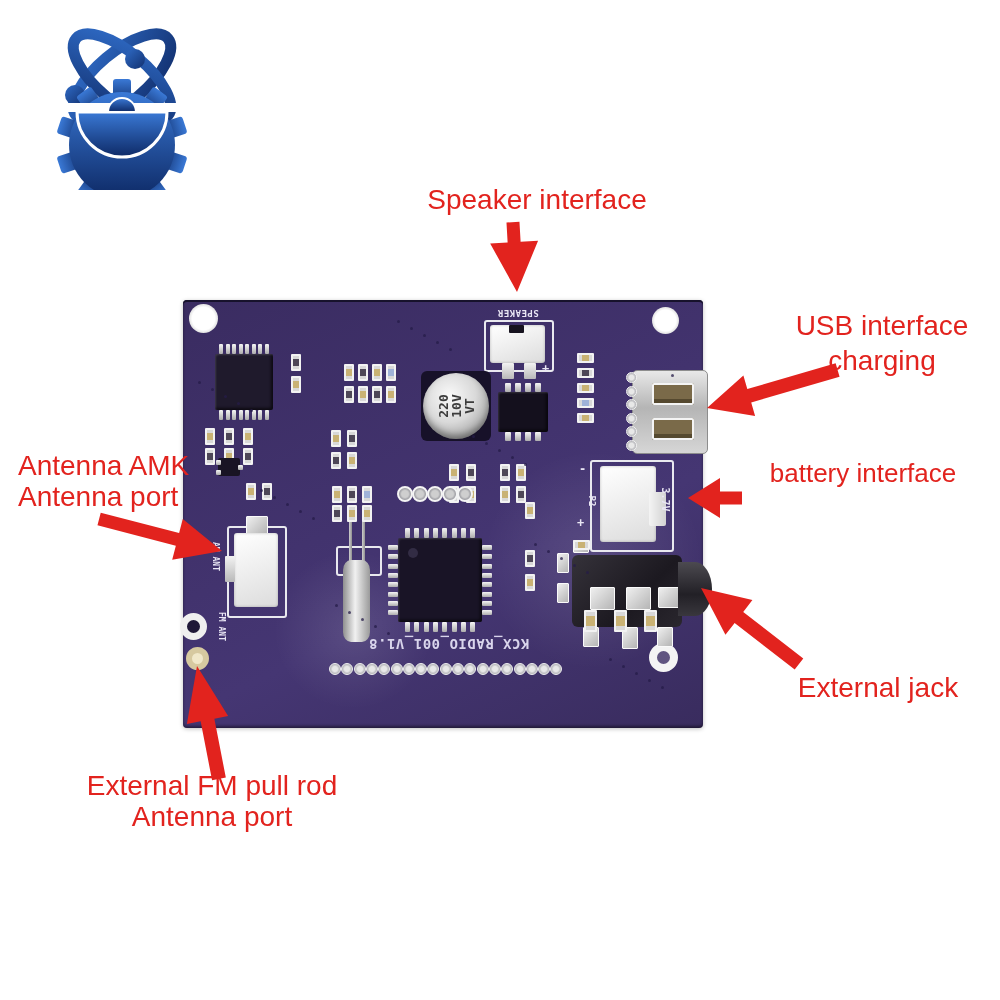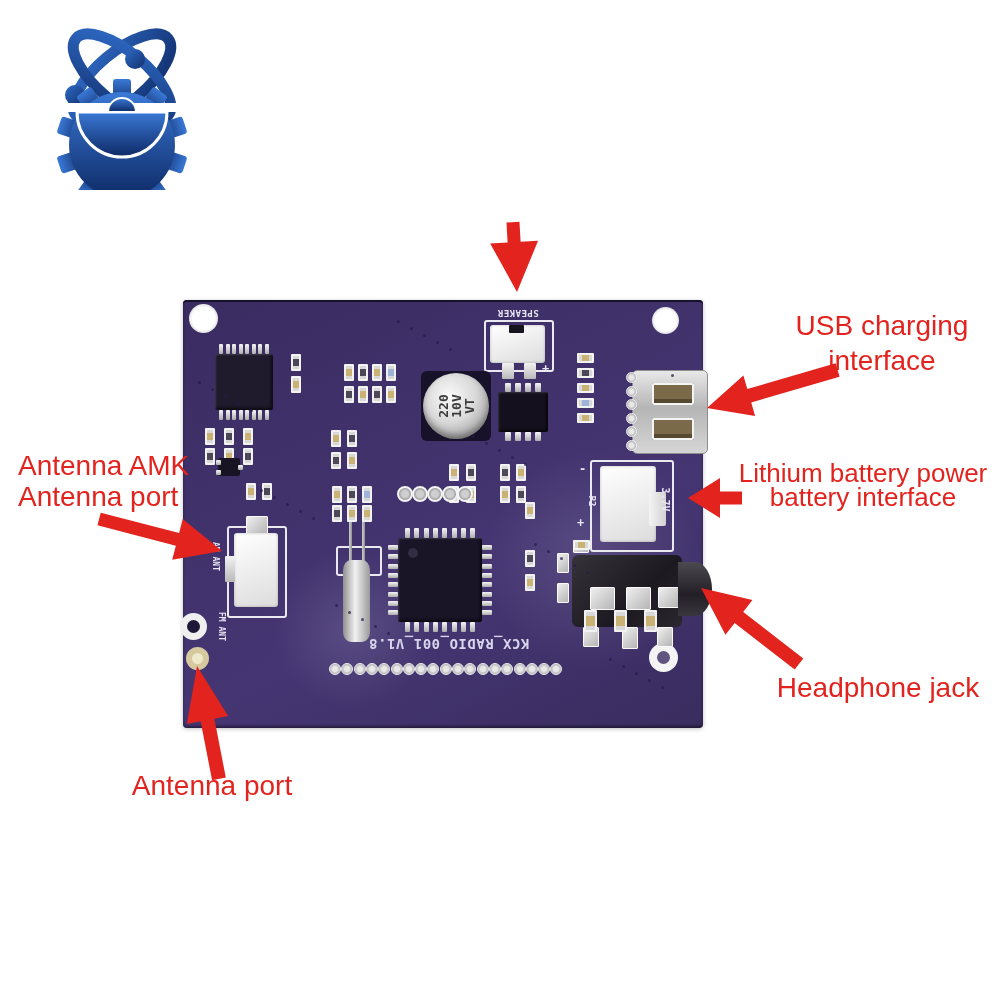--- a/index.html
+++ b/index.html
@@ -368,32 +368,35 @@
         </g>
       <g transform="translate(222,551) rotate(-165.4)">
         <path d="M0 0 L46 -21 L46 -6.5 L127 -6.5 L127 6.5 L46 6.5 L46 21 Z"></path>
         </g>
       <g transform="translate(197,666) rotate(79)">
         <path d="M0 0 L55 -21 L55 -7 L115 -7 L115 7 L55 7 L55 21 Z"></path>
         </g>
     </g>
   </svg>
 
+  <div class="anno center" style="left:397px;top:184px;width:280px">
+    <div>Speaker interface</div>
+  </div>
   <div class="anno center" style="left:764px;top:308px;width:236px;line-height:35px">
-    <div>USB charging</div>
-    <div>interface</div>
+    <div>USB interface</div>
+    <div>charging</div>
   </div>
   <div class="anno center tight" style="left:728px;top:461px;width:270px">
-    <div>Lithium battery power</div>
     <div>battery interface</div>
   </div>
   <div class="anno center" style="left:758px;top:672px;width:240px">
-    <div>Headphone jack</div>
+    <div>External jack</div>
   </div>
   <div class="anno" style="left:18px;top:450px;width:230px">
     <div>Antenna AMK</div>
     <div>Antenna port</div>
   </div>
   <div class="anno center" style="left:62px;top:770px;width:300px">
+    <div>External FM pull rod</div>
     <div>Antenna port</div>
   </div>
 
 </div>
 
 </body></html>

